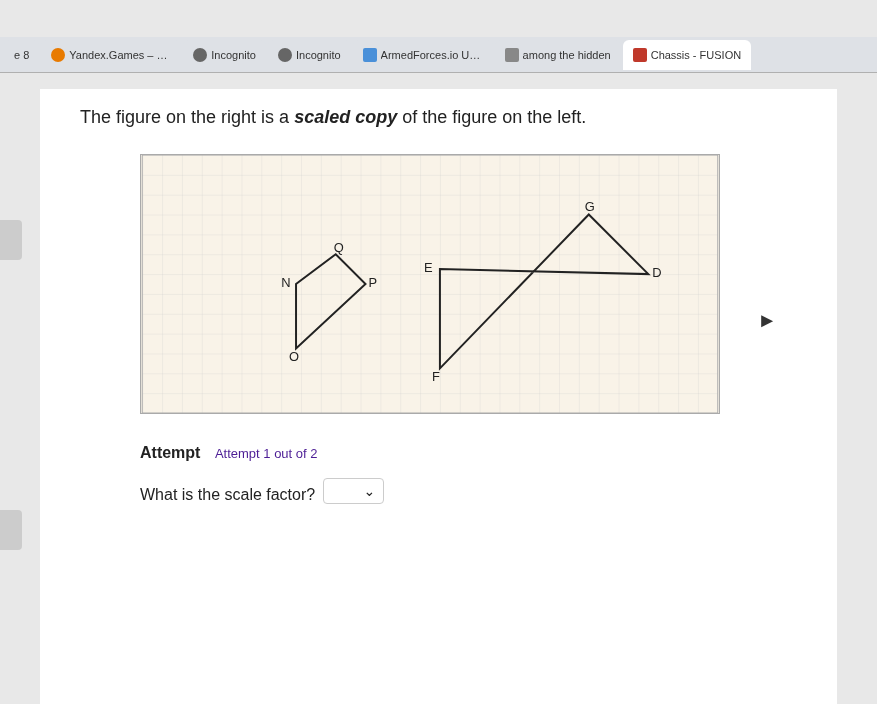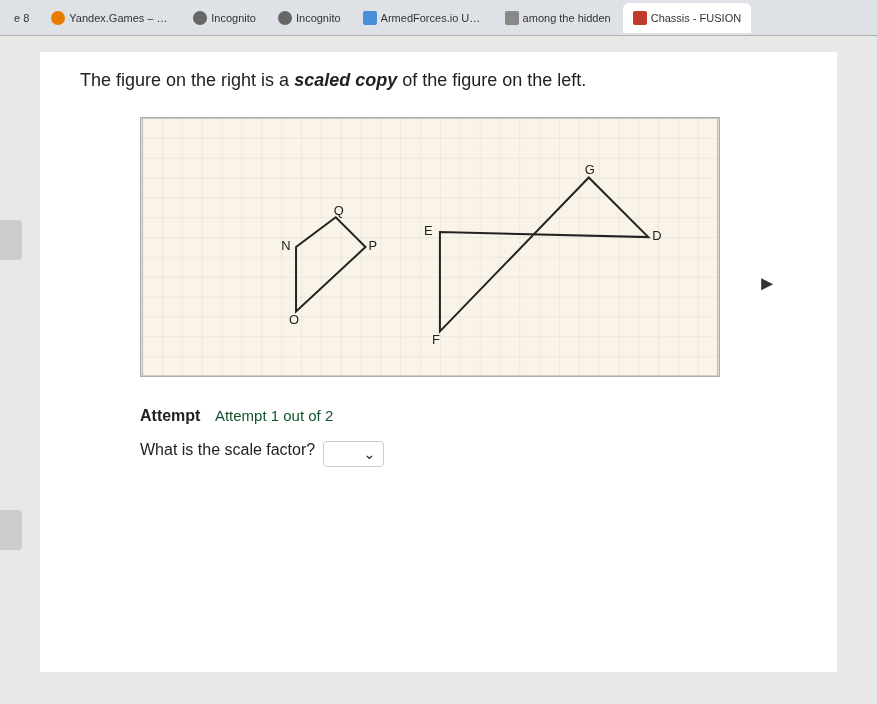--- a/index.html
+++ b/index.html
@@ -17,20 +17,21 @@
       display: flex;
       align-items: center;
       background: #dee1e6;
       height: 36px;
       padding: 0 4px;
       gap: 2px;
       font-size: 12px;
       color: #333;
       border-bottom: 1px solid #b0b0b0;
       overflow: hidden;
+      margin-top: 37px;
     }
     .tab {
       display: flex;
       align-items: center;
       gap: 4px;
       padding: 4px 10px;
       background: #dee1e6;
       border-radius: 6px 6px 0 0;
       height: 30px;
       cursor: pointer;
@@ -88,38 +89,38 @@
       margin-top: 30px;
       padding: 0 60px;
     }
     .answer-label {
       font-size: 16px;
       font-weight: bold;
       color: #222;
       display: inline;
     }
     .attempt-text {
-      font-size: 15px;
-      color: #14532d;
+      font-size: 13px;
+      color: #4c1d95;
       margin-left: 10px;
       display: inline;
     }
     .question-text {
       font-size: 16px;
       color: #222;
       margin-top: 20px;
       line-height: 1.5;
     }
     .question-text em {
       font-style: italic;
       font-weight: bold;
     }
     .scale-factor-row {
       display: flex;
-      align-items: flex-start;
+      align-items: flex-end;
       margin-top: 16px;
       font-size: 16px;
       color: #222;
       gap: 8px;
     }
     .scale-factor-dropdown {
       border: 1px solid #ccc;
       border-radius: 4px;
       padding: 4px 8px;
       font-size: 14px;

